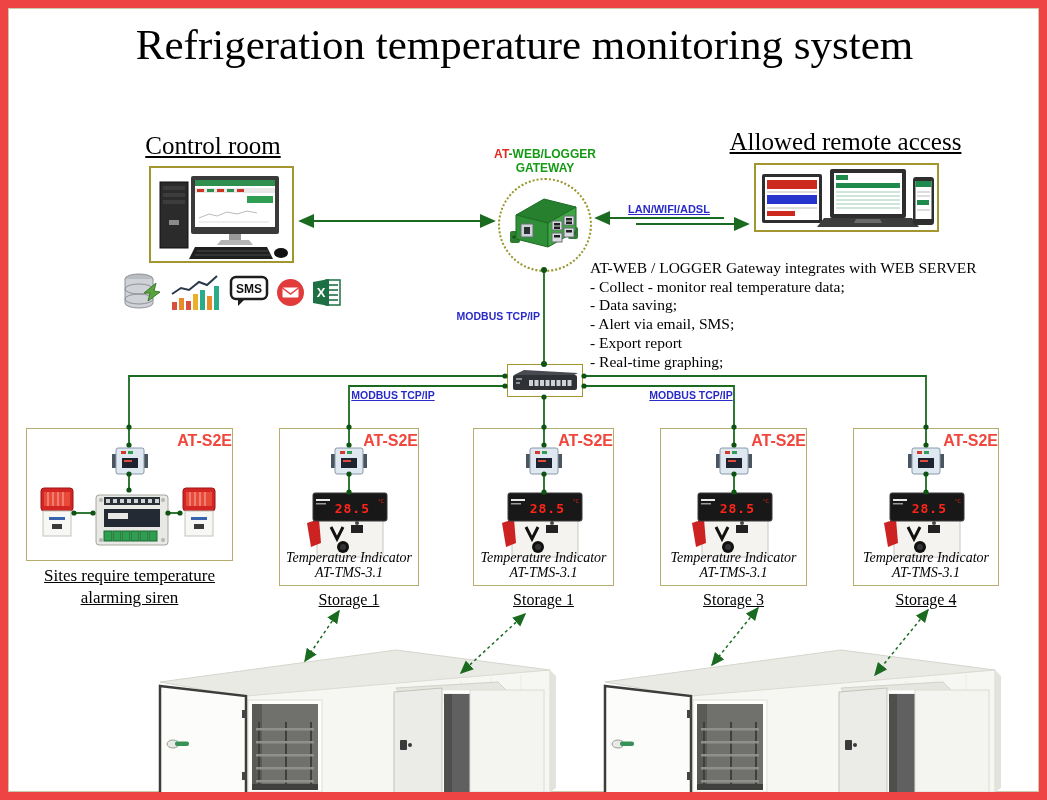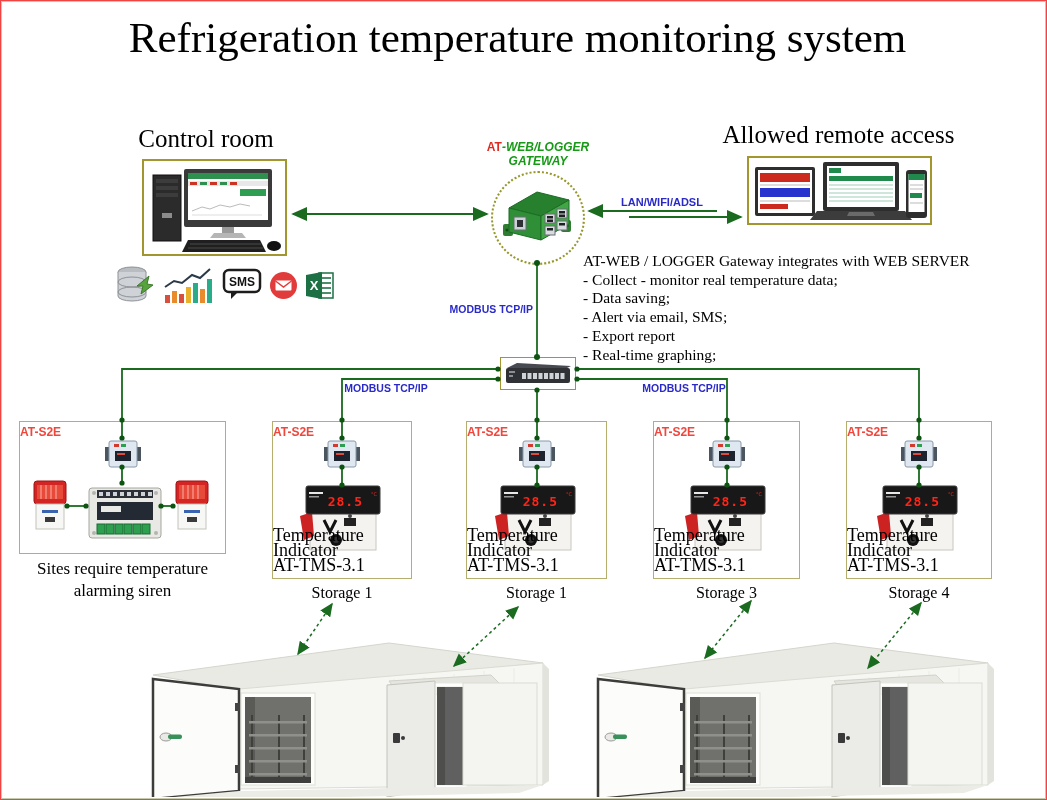--- a/index.html
+++ b/index.html
@@ -1,40 +1,40 @@
 <!DOCTYPE html>
 <html><head>
 <meta charset="utf-8">
 <style>
   html,body{margin:0;padding:0;background:#fff;}
   .stage{
     position:relative;width:1047px;height:800px;background:#fff;
-    border:1px solid #ef4444;box-sizing:border-box;overflow:hidden;
+    border:8px solid #ef4444;box-sizing:border-box;overflow:hidden;
     box-shadow:inset 0 0 0 1px #c9c9b0;
     font-family:"Liberation Serif",serif;color:#000;
   }
   .abs{position:absolute;}
-  .ctr{text-align:center;}
+  .ctr{text-align:center;text-decoration:underline;}
   .title{
     left:0;top:12px;width:1033px;font-size:43px;line-height:50px;
     font-family:"Liberation Serif",serif;color:#000;text-align:center;letter-spacing:0px;
   }
   .section-label{font-size:25px;line-height:28px;}
   .olivebox{border:2px solid #a3962e;box-sizing:border-box;background:#fff;}
   .litebox{border:1px solid #b5ae6e;box-sizing:border-box;background:#fff;}
   .gw-label{font-family:"Liberation Sans",sans-serif;font-weight:bold;font-size:12px;line-height:14px;text-align:center;}
   .gw-label .red{color:#e02a22;}
-  .gw-label .grn{color:#169a16;font-style:italic;}
+  .gw-label .grn{color:#169a16;}
   .bluelabel{font-family:"Liberation Sans",sans-serif;font-weight:bold;font-size:11px;color:#2a2ac8;}
-  .redlabel{font-family:"Liberation Sans",sans-serif;font-weight:bold;font-size:12px;color:#f0463c;text-align:left;}
+  .redlabel{font-family:"Liberation Sans",sans-serif;font-weight:bold;font-size:16px;color:#f0463c;text-align:right;}
   .dotted-circle{border:2px dotted #97972c;border-radius:50%;}
   .server-info{font-size:15.5px;line-height:18.7px;}
   .caption{font-size:17px;line-height:22px;}
   .storage-name{font-size:16px;}
-  .indicator-caption{position:absolute;left:0;bottom:5px;width:100%;font-size:18px;line-height:15px;}
+  .indicator-caption{position:absolute;left:0;bottom:5px;width:100%;text-align:center;font-size:14px;line-height:15px;font-style:italic;}
   .icon-row{display:flex;align-items:center;gap:7px;}
   svg{display:block;}
   .overlay{left:0;top:0;pointer-events:none;}
 </style>
 </head>
 <body>
 
 <div class="stage">
 
   <div class="abs title">Refrigeration temperature monitoring system</div>

